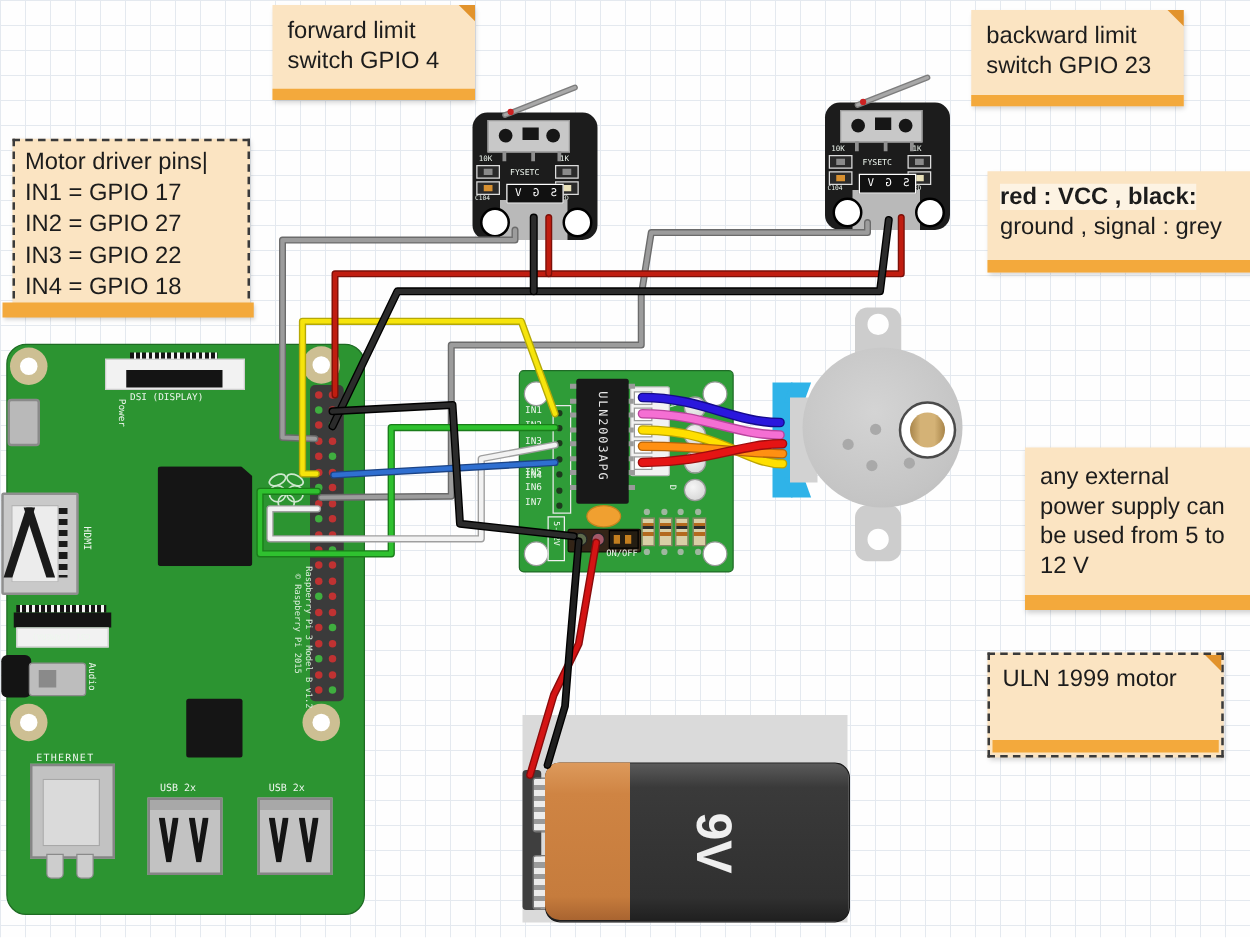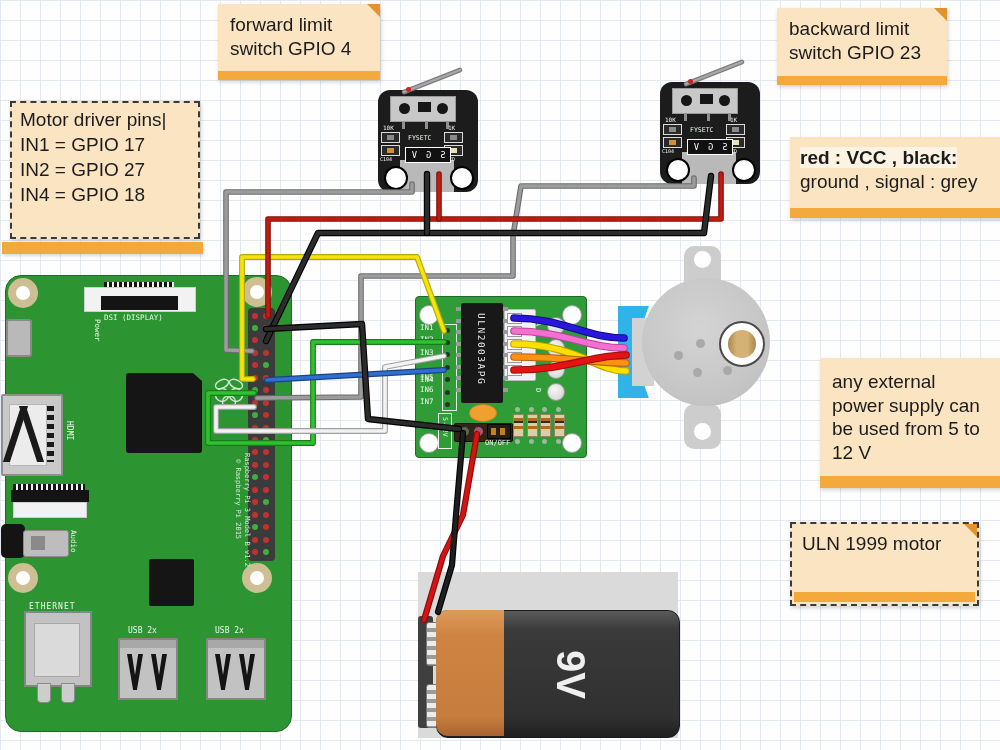--- a/index.html
+++ b/index.html
@@ -414,25 +414,26 @@
 
   <div class="note" style="left:777px;top:8px;width:170px;height:77px;z-index:40;">
     <div class="pad">
       <div>backward limit</div>
       <div>switch GPIO 23</div>
     </div>
     <div class="bar" style="height:9px;"></div>
     <div class="fold"></div>
   </div>
 
-  <div class="note note--dashed" style="left:10px;top:101px;width:186px;height:134px;z-index:40;line-height:25px;">
+  <div class="note note--dashed" style="left:10px;top:111px;width:186px;height:134px;z-index:40;line-height:25px;">
     <div style="padding:4px 0 0 8px;">
       <div>Motor driver pins|</div>
       <div>IN1 = GPIO 17</div>
       <div>IN2 = GPIO 27</div>
+      <div>IN3 = GPIO 22</div>
       <div>IN4 = GPIO 18</div>
     </div>
   </div>
   <div class="abs" style="left:2px;top:242px;width:201px;height:12px;background:#f3a93c;z-index:40;box-shadow:1px 2px 3px rgba(0,0,0,.15);"></div>
 
   <div class="note" style="left:790px;top:137px;width:215px;height:81px;z-index:40;">
     <div style="padding:9px 0 0 10px;">
       <div><span style="background:rgba(255,255,255,.55);font-weight:bold;">red : VCC , black:</span></div>
       <div>ground , signal : grey</div>
     </div>

